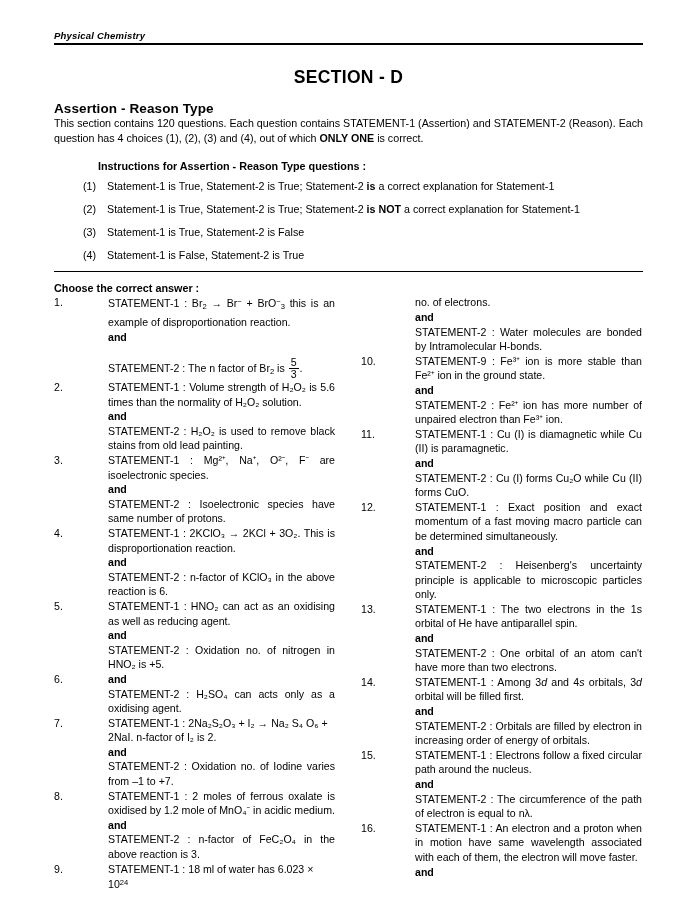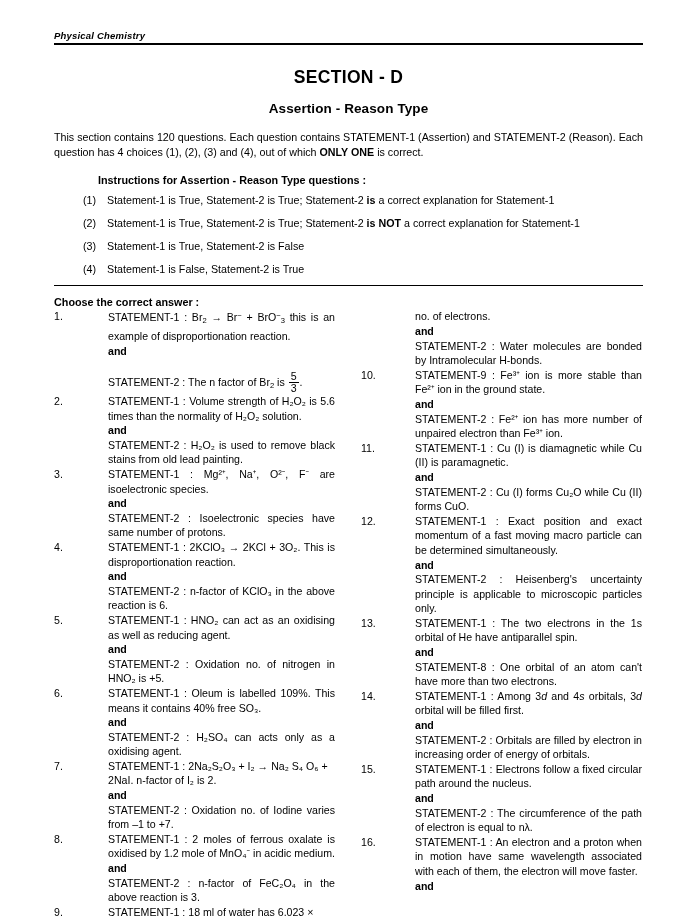--- a/index.html
+++ b/index.html
@@ -47,32 +47,31 @@
 
   
   .section-title {
     text-align: center;
     font-size: 17.5px;
     font-weight: bold;
     margin-top: 22px;
     letter-spacing: 0.3px;
   }
   .section-sub {
-    text-align: center;
+    text-align: left;
     font-size: 13.5px;
     font-weight: bold;
     margin-top: 13px;
     letter-spacing: 0.1px;
   }
 
   
   .intro {
     font-size: 10.7px;
     line-height: 15.2px;
-    margin-top: 14px;
     text-align: justify;
   }
   .intro b { font-weight: bold; }
 
   
   .instr-title {
     font-size: 10.8px;
     font-weight: bold;
     margin-top: 14px;
     margin-left: 44px;
@@ -236,21 +235,20 @@
           <span class="q-body">
             <span class="line just">STATEMENT-1 : HNO₂ can act as an oxidising as well as reducing agent.</span>
             <span class="line bold">and</span>
             <span class="line just">STATEMENT-2 : Oxidation no. of nitrogen in HNO₂ is +5.</span>
           </span>
         </div>
 
         <div class="q">
           <span class="q-num">6.</span>
           <span class="q-body">
-            <span class="line just">STATEMENT-1 : Oleum is labelled 109%. This means it contains 40% free SO₃.</span>
             <span class="line bold">and</span>
             <span class="line just">STATEMENT-2 : H₂SO₄ can acts only as a oxidising agent.</span>
           </span>
         </div>
 
         <div class="q">
           <span class="q-num">7.</span>
           <span class="q-body">
             <span class="line">STATEMENT-1 : 2Na₂S₂O₃ + I₂ → Na₂ S₄ O₆ + 2NaI. n-factor of I₂ is 2.</span>
             <span class="line bold">and</span>
@@ -312,21 +310,21 @@
             <span class="line bold">and</span>
             <span class="line just">STATEMENT-2 : Heisenberg's uncertainty principle is applicable to microscopic particles only.</span>
           </span>
         </div>
 
         <div class="q">
           <span class="q-num">13.</span>
           <span class="q-body">
             <span class="line just">STATEMENT-1 : The two electrons in the 1s orbital of He have antiparallel spin.</span>
             <span class="line bold">and</span>
-            <span class="line just">STATEMENT-8 : One orbital of an atom can't have more than two electrons.</span>
+            <span class="line just">STATEMENT-2 : One orbital of an atom can't have more than two electrons.</span>
           </span>
         </div>
 
         <div class="q">
           <span class="q-num">14.</span>
           <span class="q-body">
             <span class="line just"><span>STATEMENT-1 : Among 3</span><i>d</i><span> and 4</span><i>s</i><span> orbitals, 3</span><i>d</i><span> orbital will be filled first.</span></span>
             <span class="line bold">and</span>
             <span class="line just">STATEMENT-2 : Orbitals are filled by electron in increasing order of energy of orbitals.</span>
           </span>

